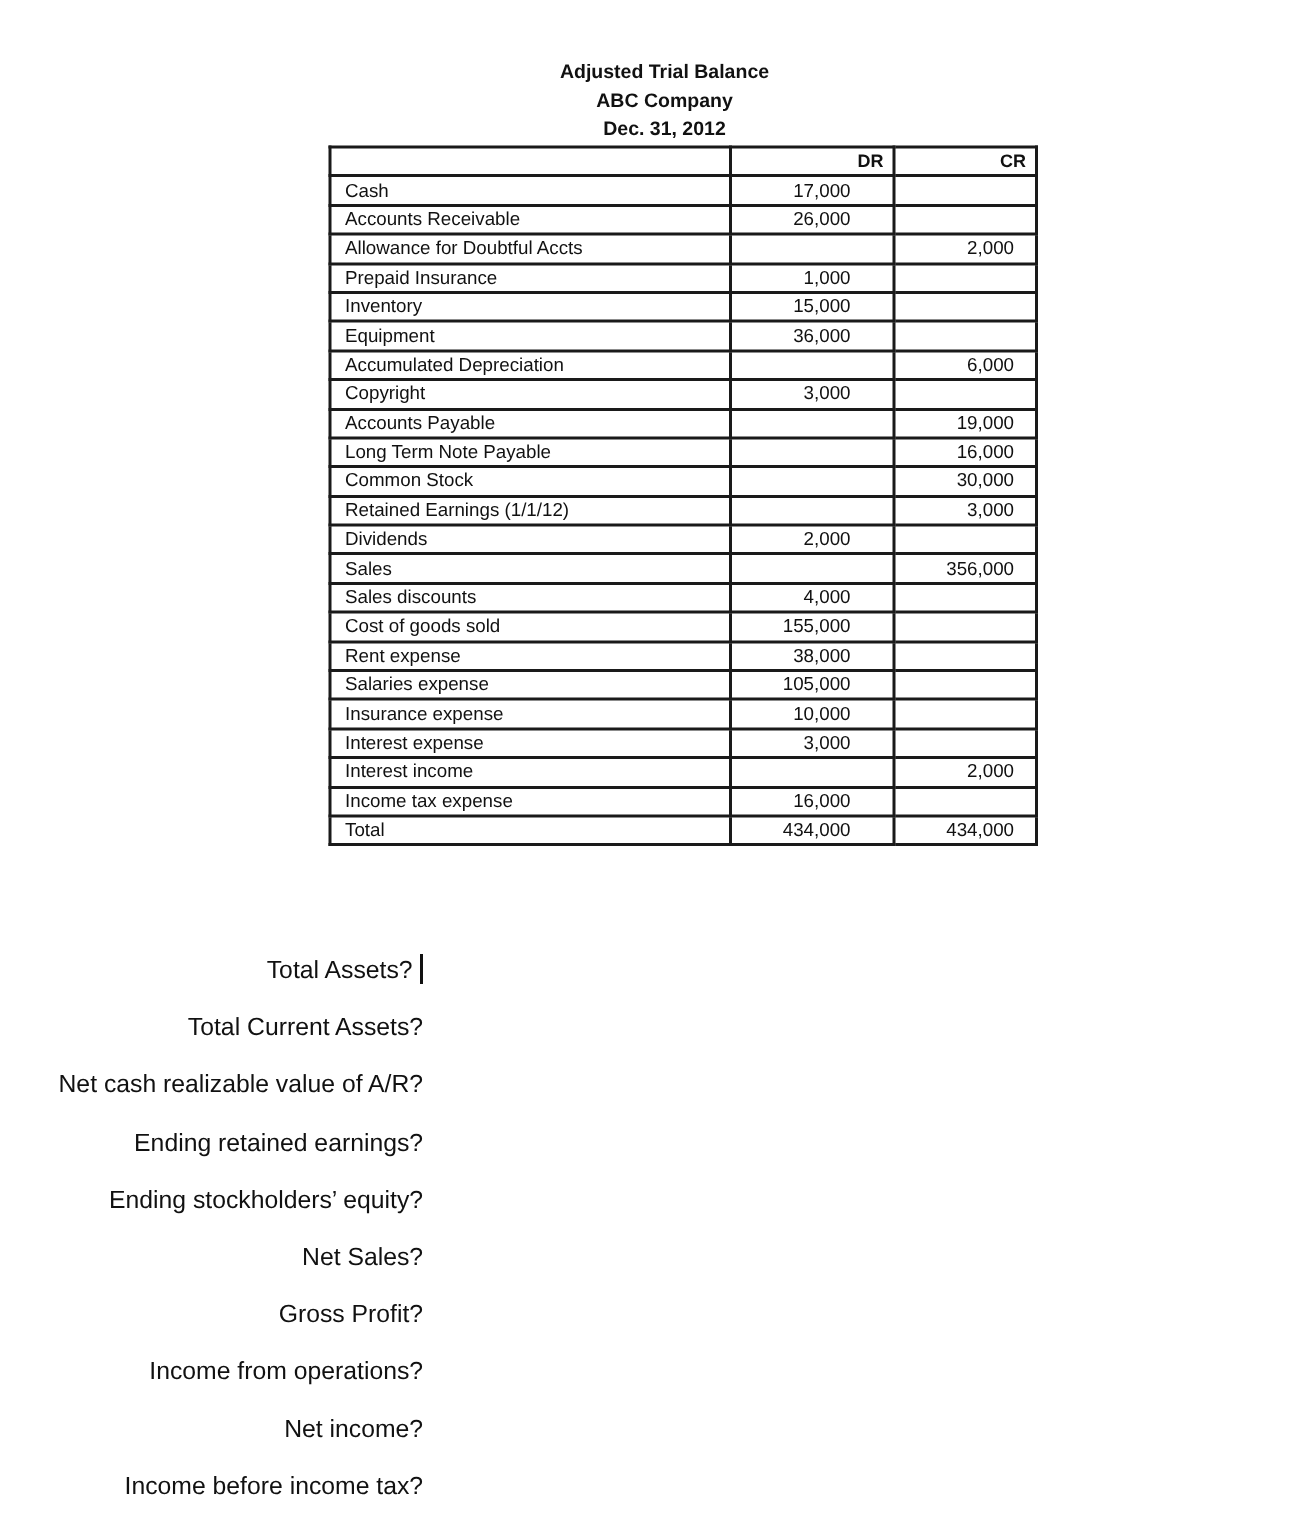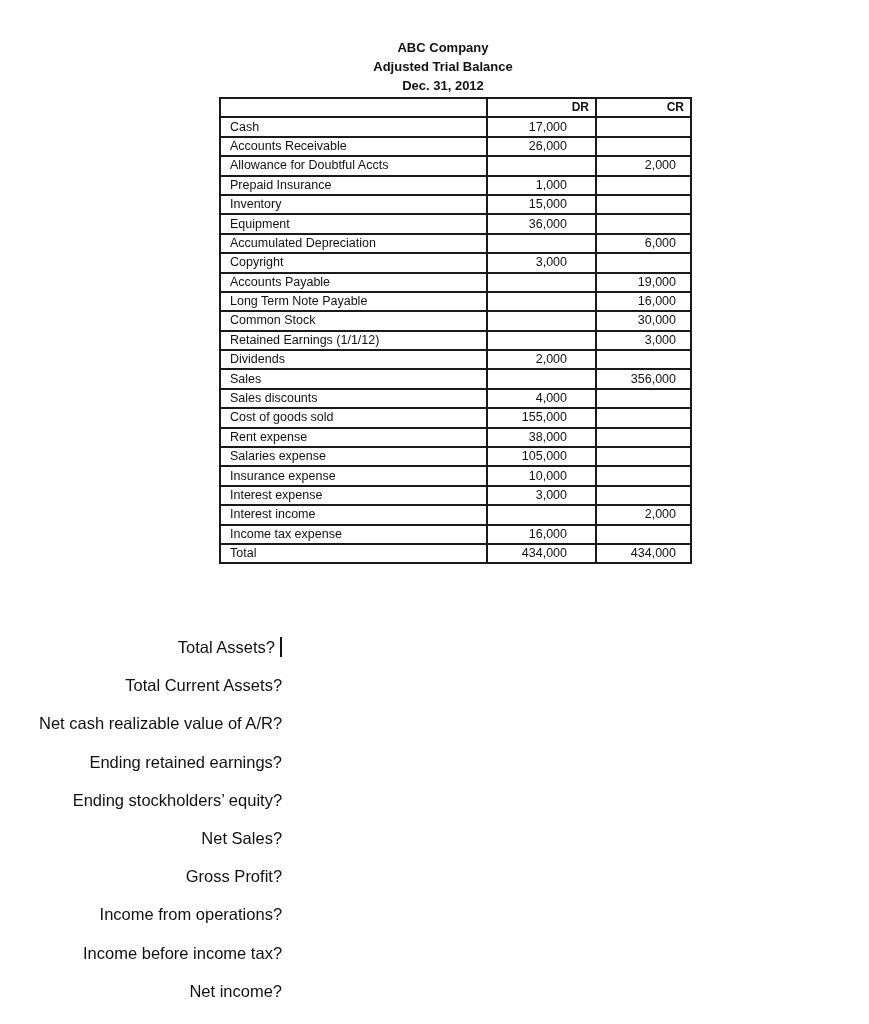--- a/index.html
+++ b/index.html
@@ -33,22 +33,22 @@
   .q { height: 38.2px; line-height: 28px; white-space: nowrap; text-align: right; }
   .cursor {
     display: inline-block; width: 2px; height: 20px; background: #111;
     vertical-align: -4px; margin-left: 5px;
   }
 </style>
 </head>
 <body>
 
 <div class="title-block">
+  <div>Adjusted Trial Balance</div>
   <div>ABC Company</div>
-  <div>Adjusted Trial Balance</div>
   <div>Dec. 31, 2012</div>
 </div>
 
 <table class="tb">
   <thead>
     <tr>
       <th class="h-acct"></th>
       <th class="h-dr">DR</th>
       <th class="h-cr">CR</th>
     </tr>
@@ -174,15 +174,15 @@
 
 <div class="questions">
   <div class="q"><span>Total Assets?</span><span class="cursor"></span></div>
   <div class="q"><span>Total Current Assets?</span></div>
   <div class="q"><span>Net cash realizable value of A/R?</span></div>
   <div class="q"><span>Ending retained earnings?</span></div>
   <div class="q"><span>Ending stockholders’ equity?</span></div>
   <div class="q"><span>Net Sales?</span></div>
   <div class="q"><span>Gross Profit?</span></div>
   <div class="q"><span>Income from operations?</span></div>
+  <div class="q"><span>Net income?</span></div>
   <div class="q"><span>Income before income tax?</span></div>
-  <div class="q"><span>Net income?</span></div>
 </div>
 
 </body></html>

